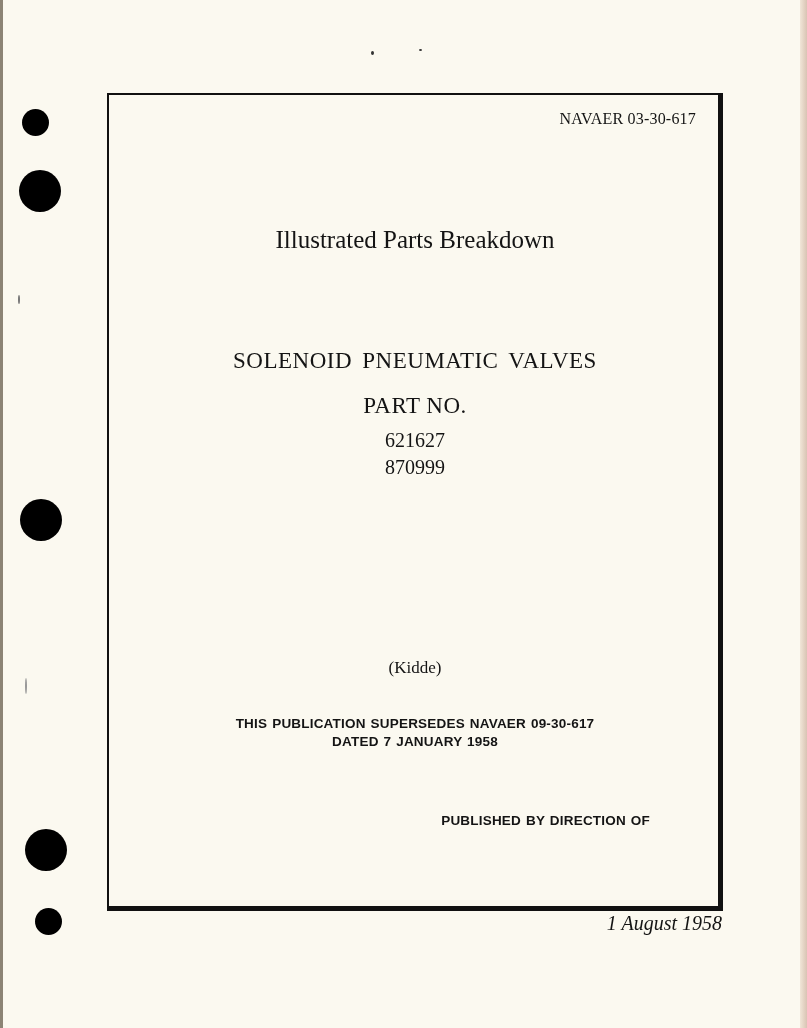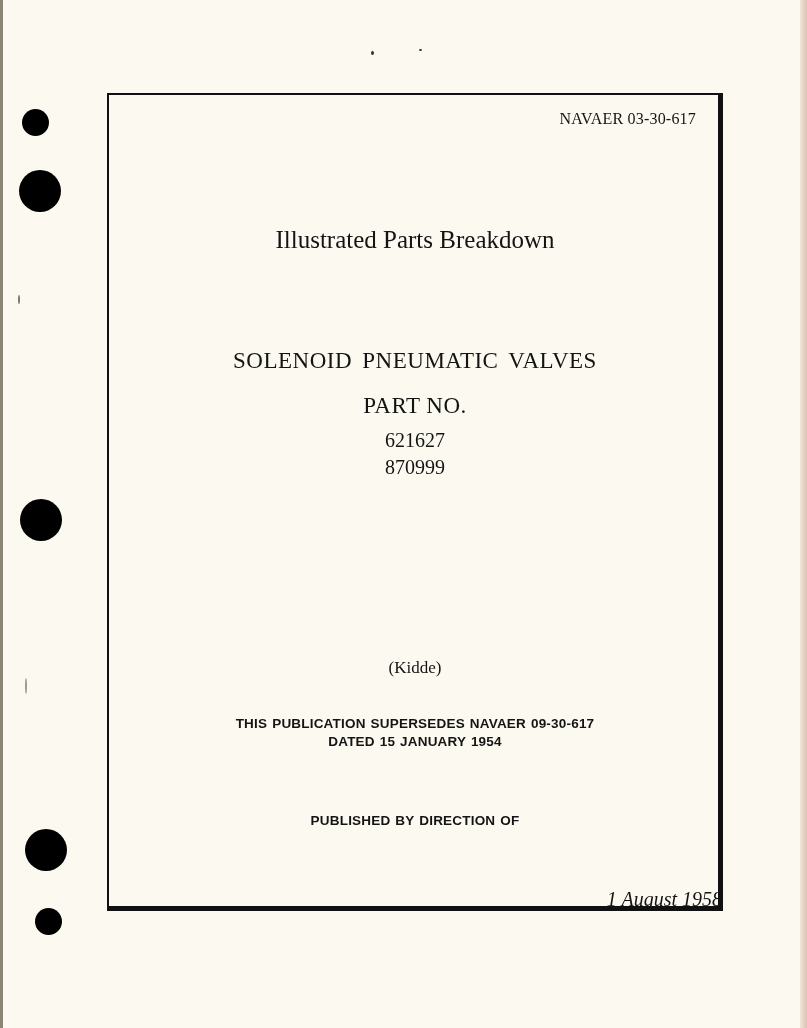--- a/index.html
+++ b/index.html
@@ -107,21 +107,21 @@
     .supersedes {
       top: 715px;
       left: 180px;
     }
     .published {
       top: 812px;
       left: 180px;
     }
     .date {
       position: absolute;
-      top: 888px;
+      top: 912px;
       left: 520px;
       width: 202px;
       text-align: right;
       font-style: italic;
       font-size: 20px;
     }
   </style>
 </head>
 <body>
 
@@ -151,20 +151,20 @@
 
 <ul class="center-block part-list">
   <li>621627</li>
   <li>870999</li>
 </ul>
 
 <div class="center-block manufacturer">(Kidde)</div>
 
 <div class="center-block sans-notice supersedes" style="width:470px;">
   <div>THIS PUBLICATION SUPERSEDES NAVAER 09-30-617</div>
-  <div>DATED 15 JANUARY 1954</div>
+  <div>DATED 7 JANUARY 1958</div>
 </div>
 
-<div class="center-block sans-notice published" style="width:470px;">
+<div class="center-block sans-notice published" style="width:470px;text-align:right;">
   <div>PUBLISHED BY DIRECTION OF</div>
 </div>
 
 <div class="date">1 August 1958</div>
 
 </body></html>

